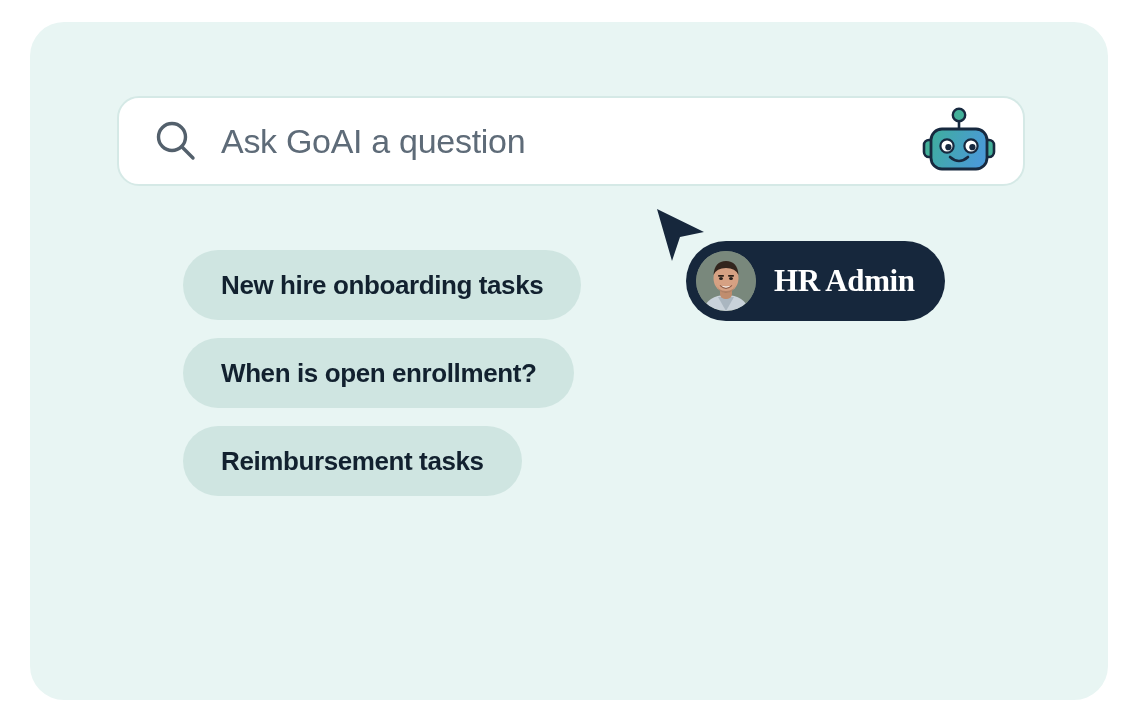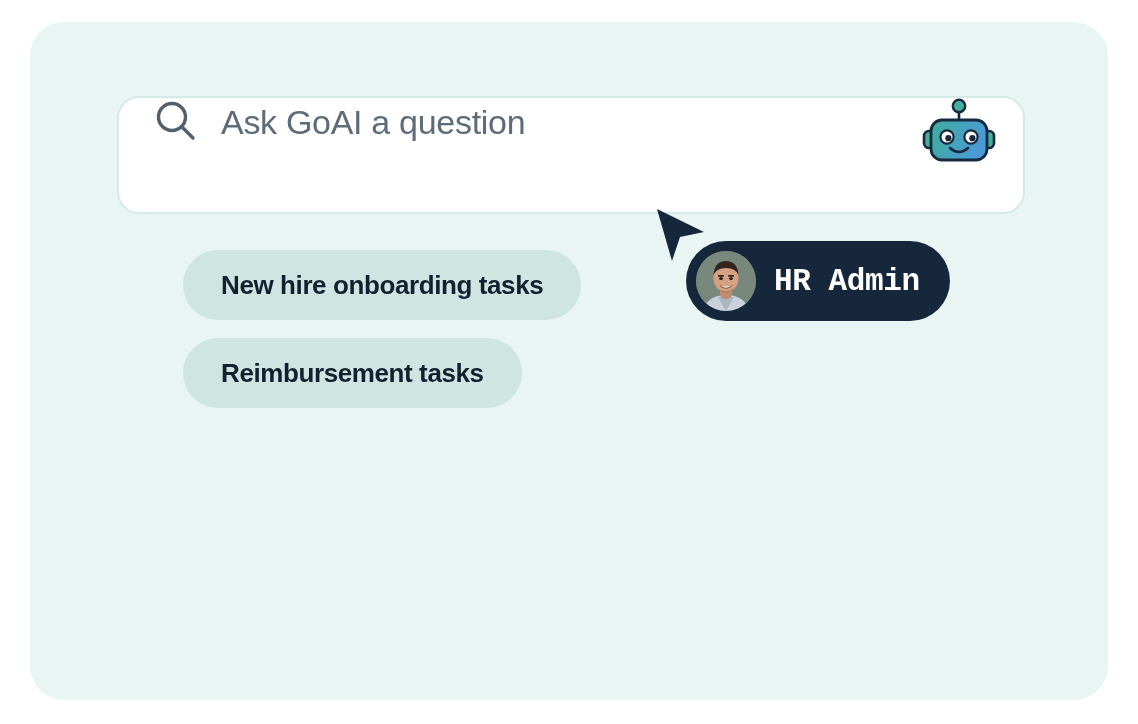--- a/index.html
+++ b/index.html
@@ -32,26 +32,27 @@
     background: #e8f5f3;
     border-radius: 34px;
   }
 
   
   .searchbar {
     position: absolute;
     left: 117px;
     top: 96px;
     width: 908px;
-    height: 118px;
+    height: 90px;
     background: #ffffff;
     border: 2px solid #d5e9e6;
     border-radius: 22px;
     box-sizing: border-box;
     display: flex;
+    align-items: center;
     padding: 0 26px 0 34px;
   }
   .search-icon {
     width: 46px;
     height: 46px;
     flex: 0 0 auto;
     display: block;
   }
   .search-input {
     flex: 1 1 auto;
@@ -131,21 +132,21 @@
     height: 60px;
     border-radius: 50%;
     overflow: hidden;
     flex: 0 0 auto;
     background: #7c8a80;
     position: relative;
   }
   .avatar svg { display: block; width: 60px; height: 60px; }
   .badge-label {
     color: #ffffff;
-    font-family: Liberation Mono, monospace;
+    font-family: Liberation Serif, serif;
     font-size: 31px;
     font-weight: 700;
     letter-spacing: -0.4px;
     margin-left: 18px;
     white-space: nowrap;
   }
 
   .cursor {
     position: absolute;
     left: 652px;
@@ -197,20 +198,21 @@
           <circle cx="51.4" cy="40.2" r="3.1" fill="#17293f"></circle>
 
           <path d="M29 50 q9 8 18 0" stroke="#17293f" stroke-width="2.6" fill="none" stroke-linecap="round"></path>
         </svg>
       </span>
     </button>
   </div>
 
   <div class="chips">
     <button class="chip">New hire onboarding tasks</button>
+    <button class="chip">When is open enrollment?</button>
     <button class="chip">Reimbursement tasks</button>
   </div>
 
   <div class="badge">
     <span class="avatar">
       <svg viewBox="0 0 60 60" xmlns="http://www.w3.org/2000/svg">
         <defs>
           <clipPath id="avclip">
               <circle cx="30" cy="30" r="30"></circle>
             </clipPath>

